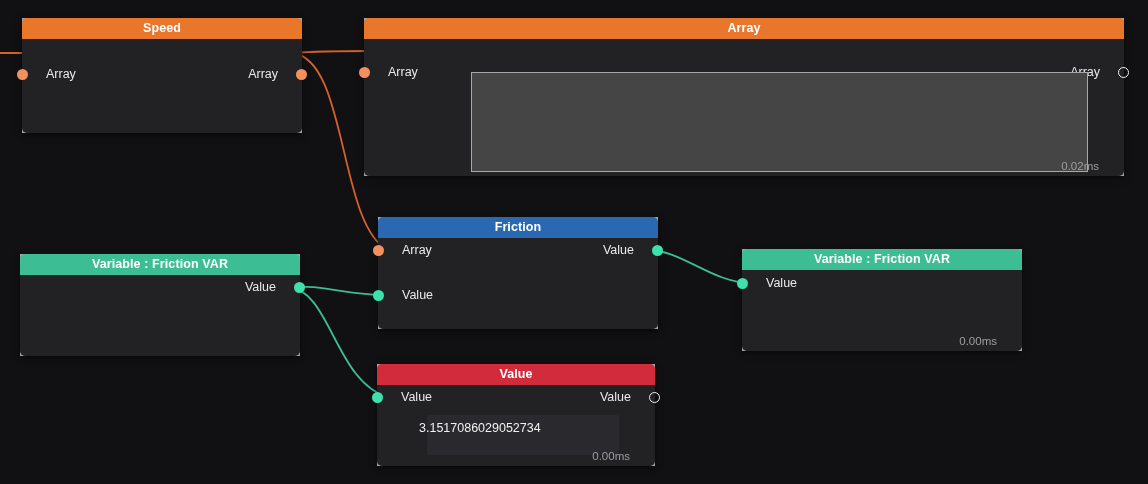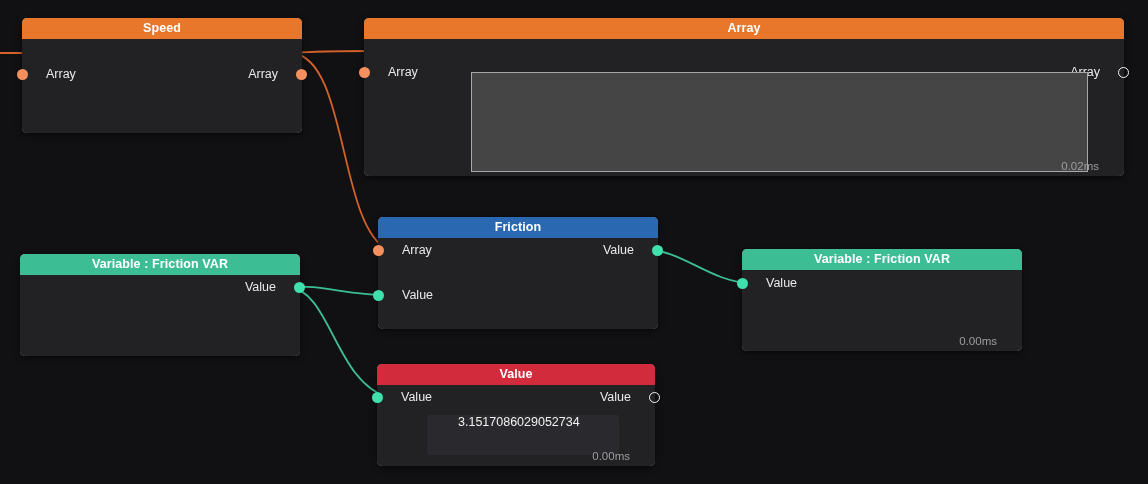--- a/index.html
+++ b/index.html
@@ -20,21 +20,21 @@
     position: absolute;
     left: 0; top: 0;
     width: 1148px;
     height: 484px;
     pointer-events: none;
     z-index: 1;
   }
   .node {
     position: absolute;
     z-index: 2;
-    border-radius: 5px;
+    border-radius: 0;
     background: #a3a3a3;
     box-shadow: 0 2px 6px rgba(0,0,0,0.55);
     overflow: visible;
   }
   .node-header {
     height: 21px;
     line-height: 21px;
     border-radius: 5px 5px 0 0;
     text-align: center;
     color: #ffffff;
@@ -205,18 +205,18 @@
       <span>Value</span>
     </div>
     <div class="node-body">
       <div class="port-row" style="top:3px;">
         <span class="dot in" style="background:#3ee0ab;"></span>
         <span class="port-label in">Value</span>
         <span class="port-label out">Value</span>
         <span class="dot out hollow"></span>
       </div>
       <div class="value-field" style="left:50px; top:30px; width:192px; height:40px;"></div>
-      <span class="value-text" style="left:42px; top:30px;margin-left:39px;">3.1517086029052734</span>
+      <span class="value-text" style="left:42px; top:36px;">3.1517086029052734</span>
       <span class="timing">0.00ms</span>
     </div>
   </div>
 
 </div>
 
 </body></html>

